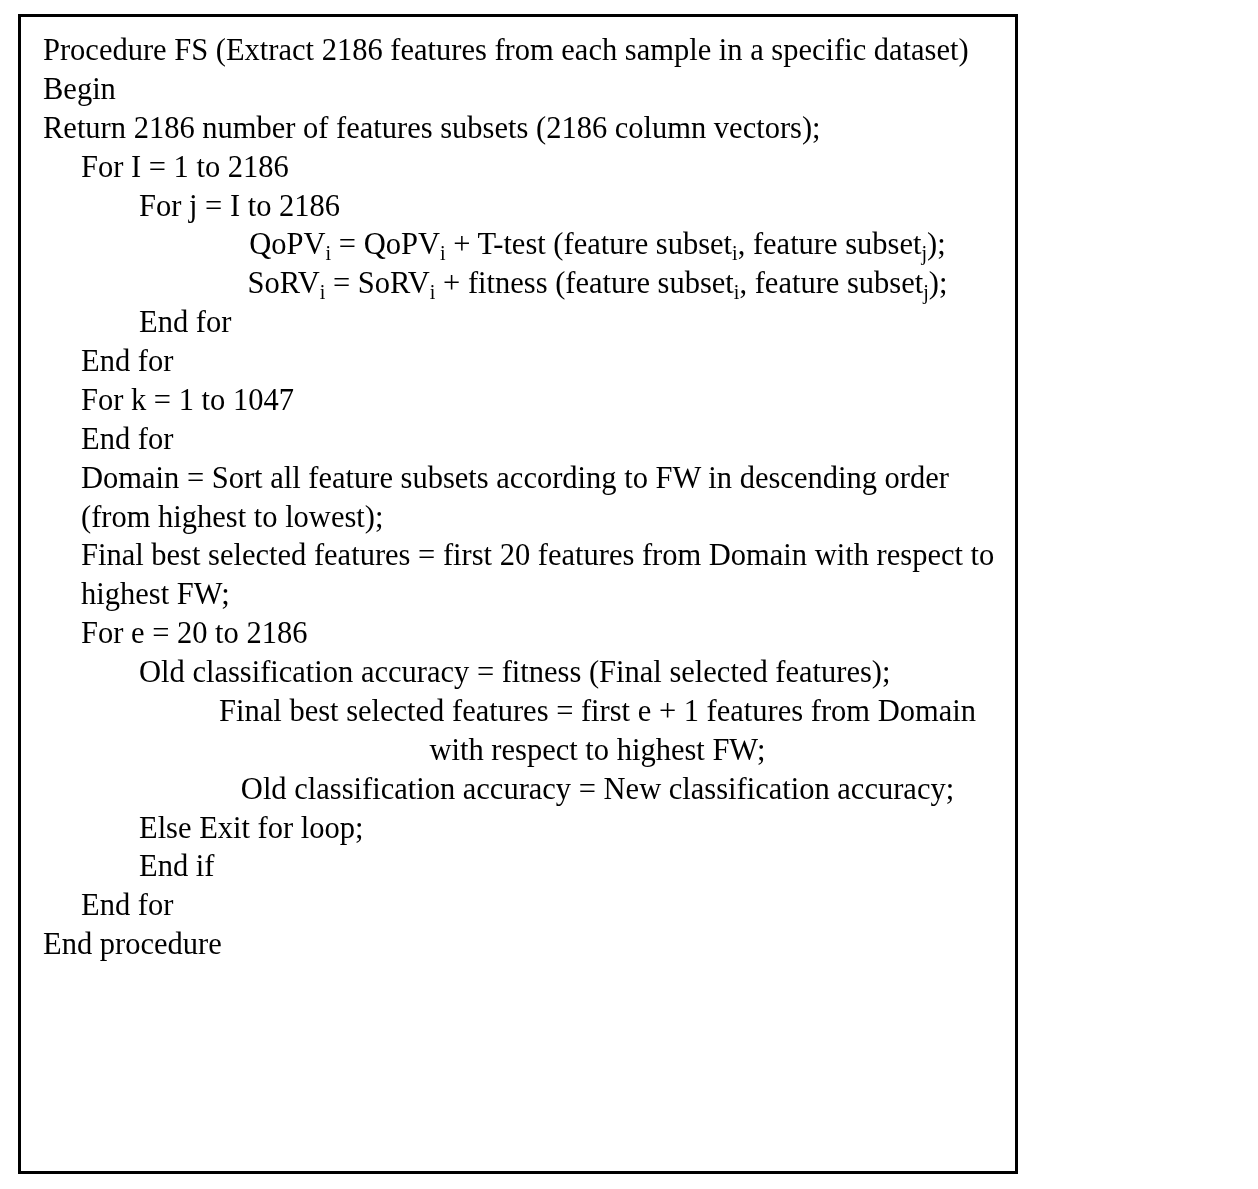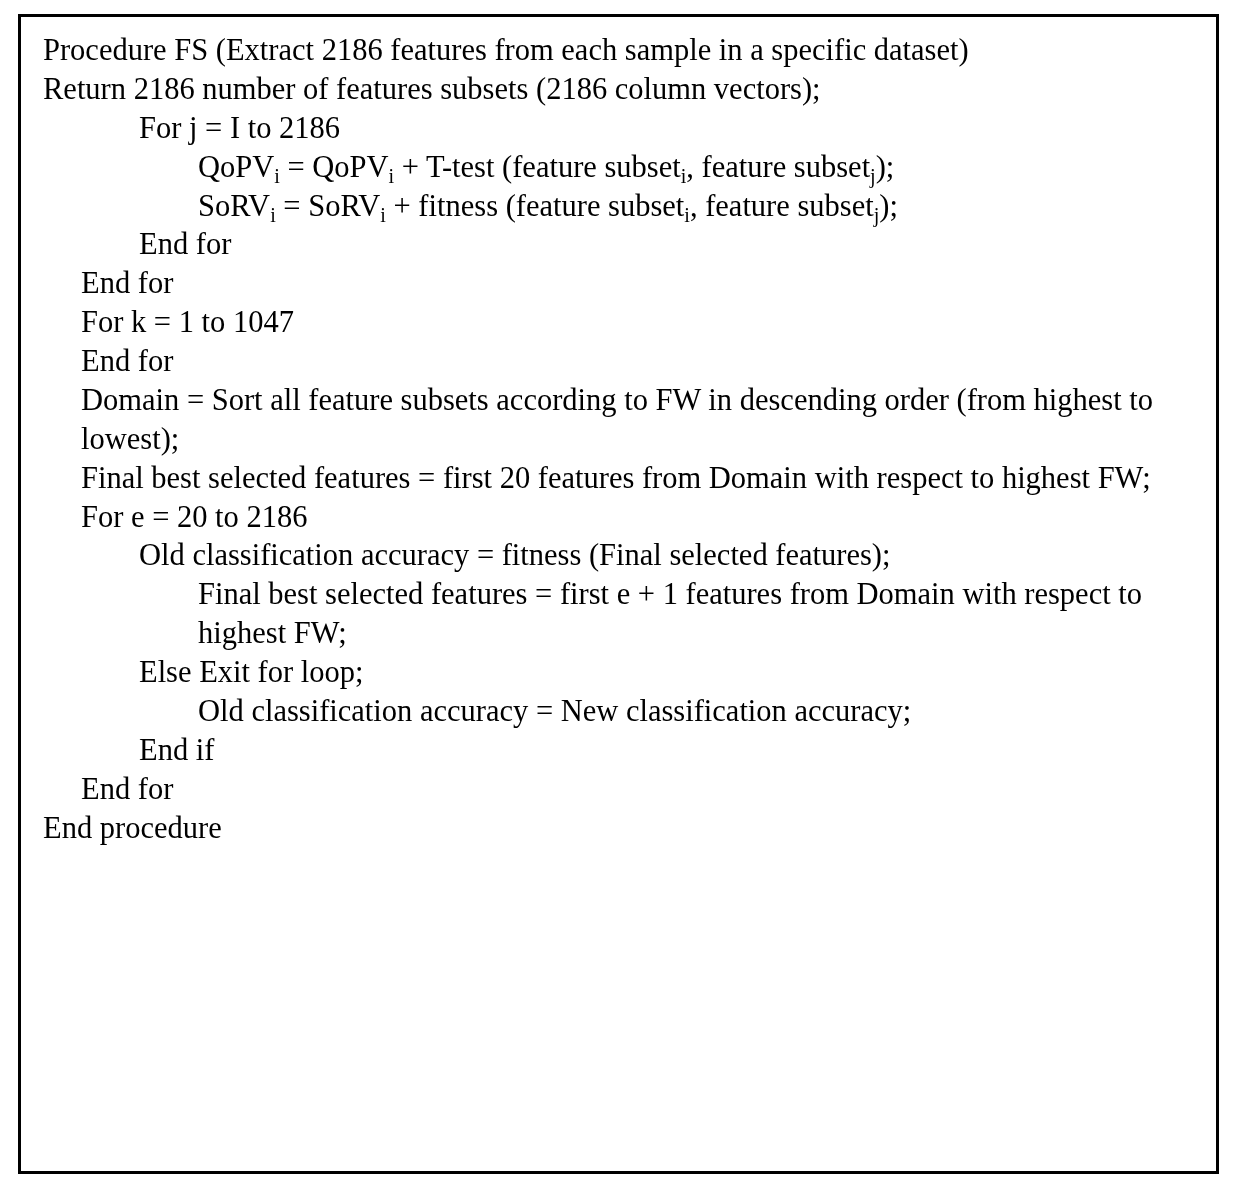--- a/index.html
+++ b/index.html
@@ -10,64 +10,66 @@
   body {
     width: 1258px;
     height: 1189px;
     font-family: "Liberation Serif", serif;
     color: #000000;
   }
   .algorithm-box {
     box-sizing: border-box;
     margin: 14px 16px 14px 18px;
     border: 3px solid #000000;
-    width: 1201px;
+    width: 1000px;
     height: 1160px;
     padding: 14px 18px 10px 22px;
     overflow: hidden;
   }
   .pseudocode {
     font-family: "Liberation Serif", serif;
     font-size: 30.5px;
     line-height: 1.275;
     white-space: normal;
   }
   .line {
     display: block;
     text-indent: 0;
   }
   
   .ind0 { padding-left: 0px; }
   .ind1 { padding-left: 38px; }
   .ind2 { padding-left: 96px; }
-  .ind3 { padding-left: 155px; }
+  .ind3 { padding-left: 155px; text-align: center; }
   sub {
     font-size: 0.66em;
     vertical-align: -0.28em;
     line-height: 0;
   }
 </style>
 </head>
 <body>
 
 <div class="algorithm-box">
   <div class="pseudocode" id="pseudocode-body">
       <div class="line ind0">Procedure FS (Extract 2186 features from each sample in a specific dataset)</div>
+      <div class="line ind0">Begin</div>
       <div class="line ind0">Return 2186 number of features subsets (2186 column vectors);</div>
+      <div class="line ind1">For I = 1 to 2186</div>
       <div class="line ind2">For j = I to 2186</div>
       <div class="line ind3">QoPV<sub>i</sub> = QoPV<sub>i</sub> + T-test (feature subset<sub>i</sub>, feature subset<sub>j</sub>);</div>
       <div class="line ind3">SoRV<sub>i</sub> = SoRV<sub>i</sub> + fitness (feature subset<sub>i</sub>, feature subset<sub>j</sub>);</div>
       <div class="line ind2">End for</div>
       <div class="line ind1">End for</div>
       <div class="line ind1">For k = 1 to 1047</div>
       <div class="line ind1">End for</div>
       <div class="line ind1">Domain = Sort all feature subsets according to FW in descending order (from highest to lowest);</div>
       <div class="line ind1">Final best selected features = first 20 features from Domain with respect to highest FW;</div>
       <div class="line ind1">For e = 20 to 2186</div>
       <div class="line ind2">Old classification accuracy = fitness (Final selected features);</div>
       <div class="line ind3">Final best selected features = first e + 1 features from Domain with respect to highest FW;</div>
+      <div class="line ind3">Old classification accuracy = New classification accuracy;</div>
       <div class="line ind2">Else Exit for loop;</div>
-      <div class="line ind3">Old classification accuracy = New classification accuracy;</div>
       <div class="line ind2">End if</div>
       <div class="line ind1">End for</div>
       <div class="line ind0">End procedure</div>
     </div>
 </div>
 
 </body></html>

